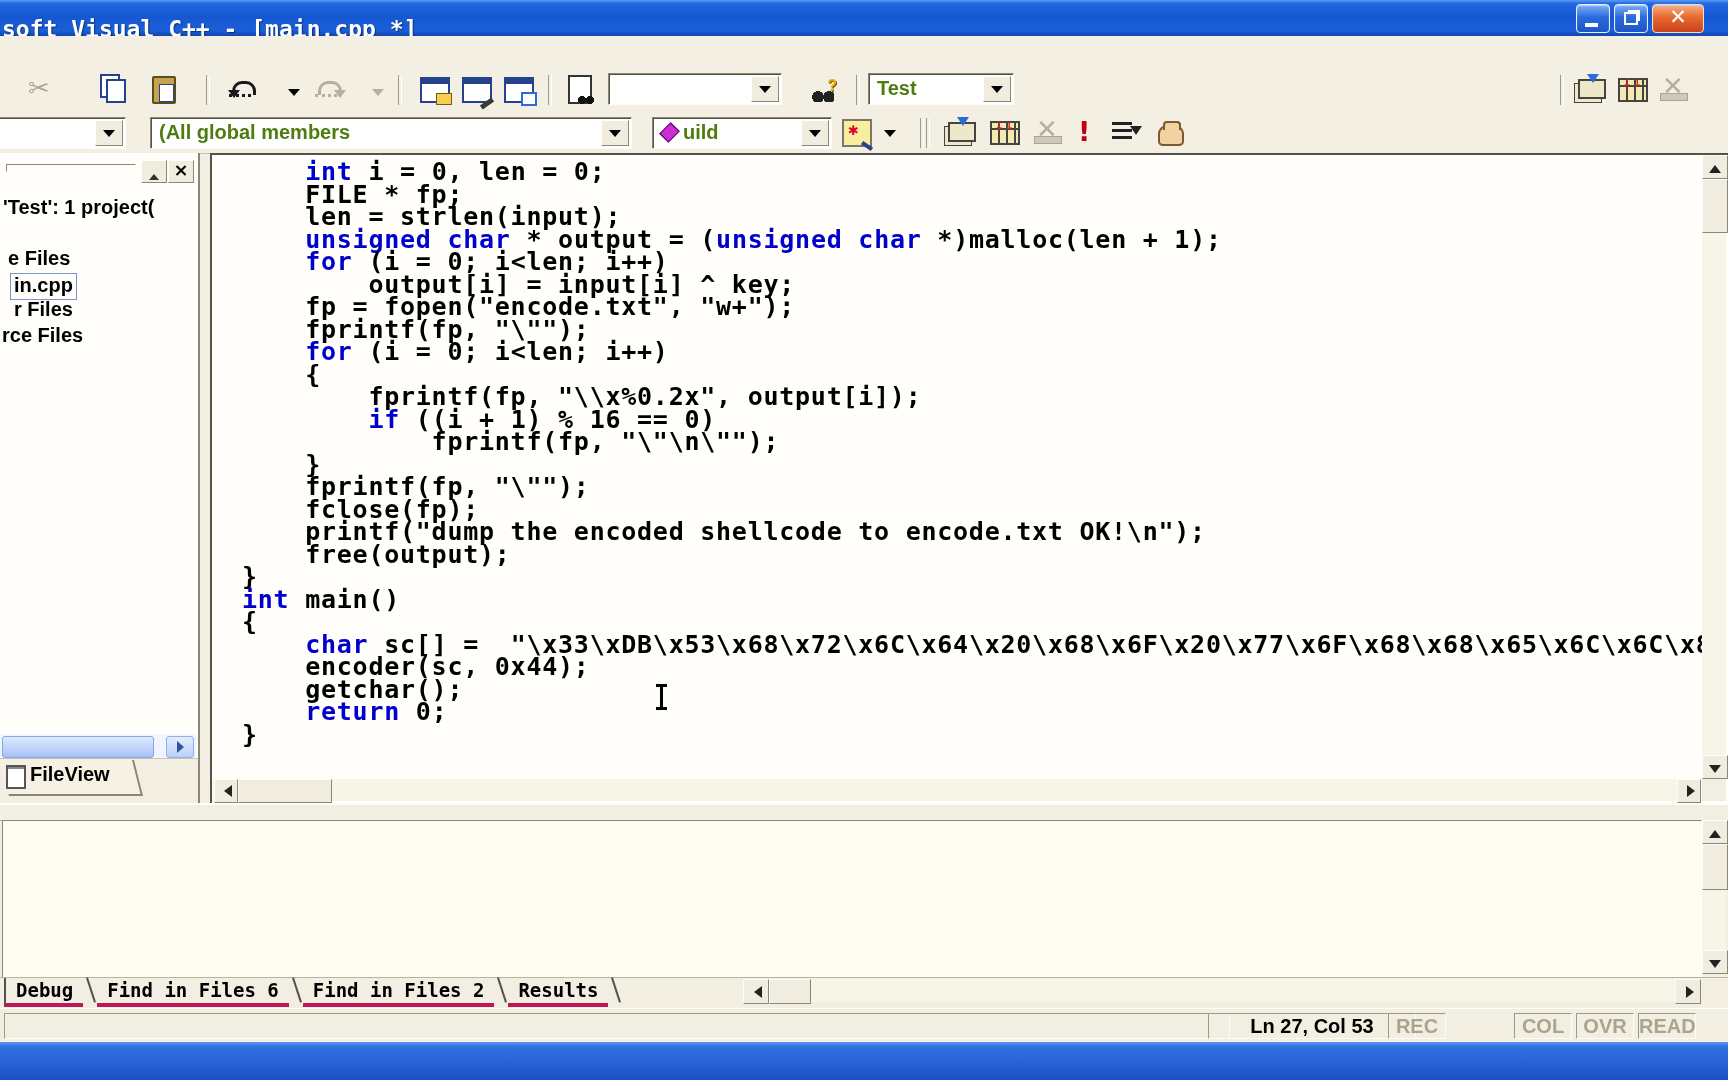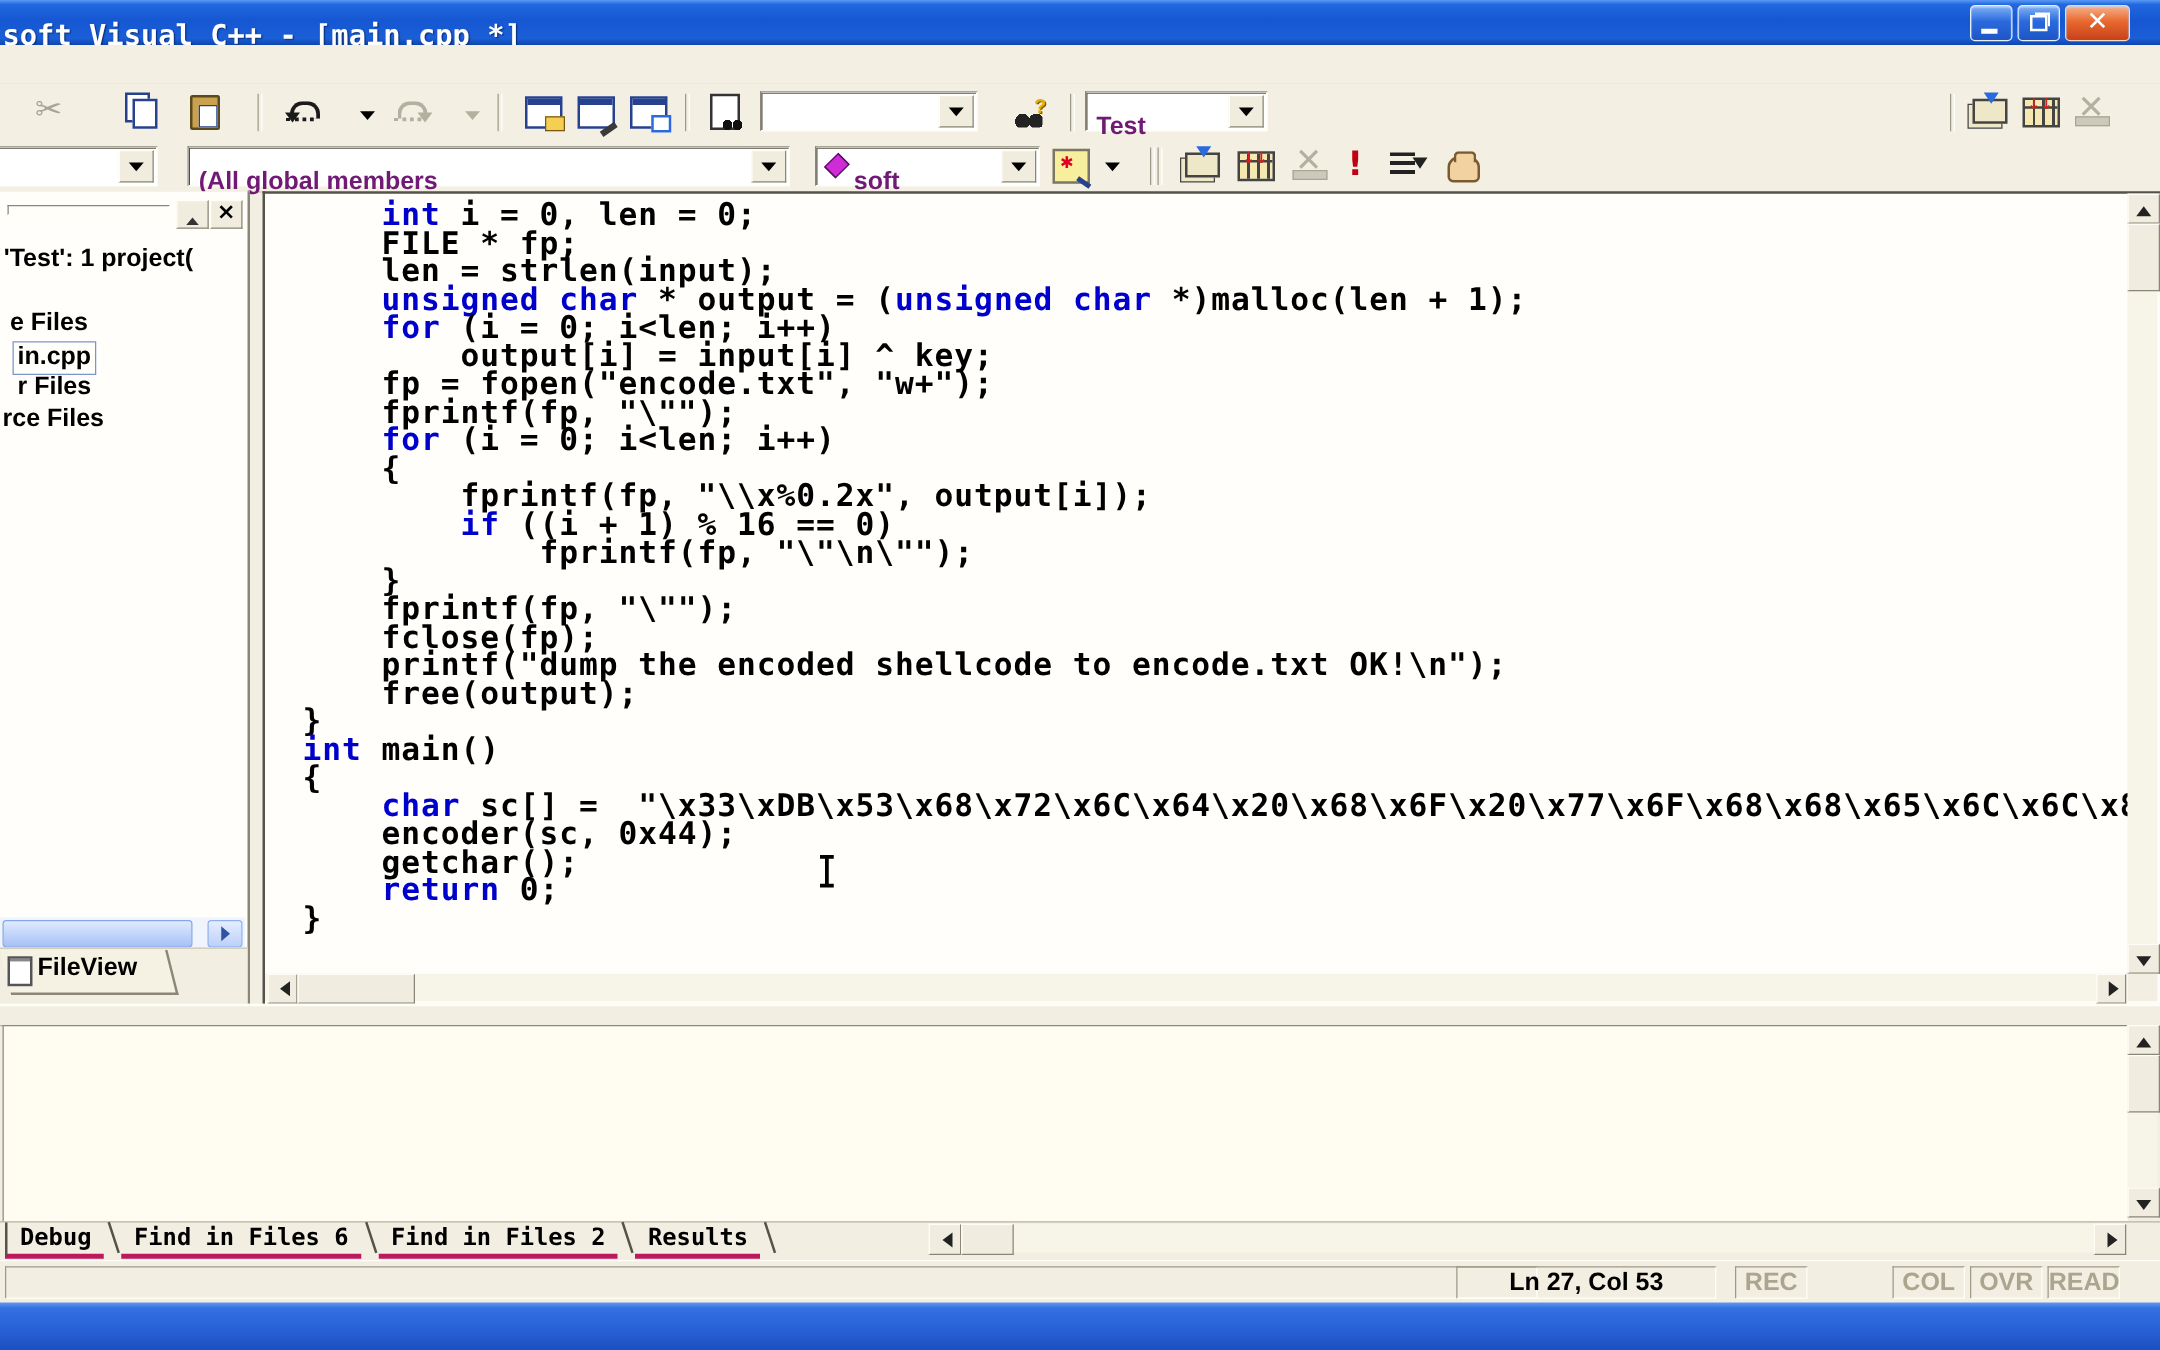--- a/index.html
+++ b/index.html
@@ -24,21 +24,21 @@
     border:1px solid;border-color:#fffef6 #8a8678 #8a8678 #fffef6;}
   .mdi-1{left:1595px;} .mdi-2{left:1624px;} .mdi-3{left:1656px;}
   .mdi-g-min{position:absolute;left:6px;bottom:4px;width:12px;height:3px;background:#000;}
   .mdi-g-rest{position:absolute;left:7px;top:6px;width:8px;height:7px;border:2px solid #000;box-shadow:3px -3px 0 -2px #000;}
   .mdi-g-x{position:absolute;inset:0;text-align:center;font:bold 18px "DejaVu Sans",sans-serif;line-height:20px;color:#000;}
   
   .toolbar1{left:0;top:67px;width:1728px;height:45px;background:#f3f0e3;border-bottom:1px solid #d9d5c3;}
   .toolbar2{left:0;top:112px;width:1728px;height:41px;background:#f3f0e3;border-bottom:1px solid #c9c5b2;}
   .tsep{width:2px;height:30px;border-left:1px solid #9e9a88;border-right:1px solid #fff;} 
   .combo{height:30px;background:#fff;border:1px solid;border-color:#8a8678 #fffef6 #fffef6 #8a8678;box-shadow:inset 1px 1px 0 #555142;}
-  .combo .cb-text{position:absolute;left:8px;top:16px;font:bold 20px "Liberation Sans",sans-serif;color:#701a75;white-space:nowrap;overflow:hidden;}
+  .combo .cb-text{position:absolute;left:8px;top:3px;font:bold 20px "Liberation Sans",sans-serif;color:#4d7c0f;white-space:nowrap;overflow:hidden;}
   .cb-btn{position:absolute;right:2px;top:2px;bottom:2px;width:26px;background:#f0edde;
     border:1px solid;border-color:#fffef6 #8a8678 #8a8678 #fffef6;}
   .arrow-d{position:absolute;left:50%;top:50%;margin:-3px 0 0 -6px;width:0;height:0;
     border-left:6px solid transparent;border-right:6px solid transparent;border-top:7px solid #000;}
   .diamond{position:absolute;left:10px;top:8px;width:11px;height:11px;background:#cf2bd6;border:1px solid #551064;transform:rotate(45deg) scaleY(1.25);}
   
   .ic{position:absolute;}
   .ic-cut{font:26px "DejaVu Sans",sans-serif;color:#a8a496;}
   .page{width:16px;height:20px;background:#fff;border:2px solid #26418e;box-shadow:-6px -5px 0 -2px #fff,-6px -5px 0 0 #26418e;}
   .clip{width:20px;height:24px;background:#caa24e;border:2px solid #5a4a1c;border-radius:2px;}
@@ -136,21 +136,21 @@
   .otab:first-child{border-left:2px solid #55524a;}
   .out-hleft{left:743px;top:979px;width:24px;height:23px;}
   .out-hthumb{left:769px;top:979px;width:40px;height:23px;}
   .out-htrack{left:743px;top:979px;width:956px;height:23px;}
   .out-hright{left:1675px;top:979px;width:24px;height:23px;}
   
   .statusbar{left:0;top:1008px;width:1728px;height:34px;background:#f2efe2;border-top:1px solid #fffef6;}
   .pane{position:absolute;top:4px;height:24px;border:1px solid;border-color:#9e9a88 #fffef6 #fffef6 #9e9a88;
     font:bold 20px "Liberation Sans",sans-serif;text-align:center;line-height:24px;}
   .pane-msg{left:4px;width:1224px;}
-  .pane-lncol{left:1165px;width:206px;color:#000;}
+  .pane-lncol{left:1208px;width:206px;color:#000;}
   .pane-ind{color:#aaa58f;}
   
   .taskbar{left:0;top:1042px;width:1728px;height:38px;
     background:linear-gradient(180deg,#5f97f2 0%,#3370e2 12%,#2760d6 60%,#1c4ec0 100%);}
 </style>
 </head>
 <body>
 
 <div class="screen">
 
@@ -223,21 +223,21 @@
         </span>
     </div>
     <div class="abs combo" style="left:150px;top:5px;width:480px;">
       <span class="cb-text">(All global members</span>
       <span class="cb-btn">
           <span class="arrow-d"></span>
         </span>
     </div>
     <div class="abs combo" style="left:652px;top:5px;width:178px;">
       <span class="diamond"></span>
-      <span class="cb-text" style="left:30px;">soft</span>
+      <span class="cb-text" style="left:30px;">uild</span>
       <span class="cb-btn">
           <span class="arrow-d"></span>
         </span>
     </div>
     <div class="abs ic wizicon" style="left:842px;top:7px;"></div>
     <div class="abs arrow-d" style="left:884px;top:18px;margin:0;"></div>
     <div class="abs tsep" style="left:920px;top:6px;"></div>
     <div class="abs tsep" style="left:926px;top:6px;"></div>
     <div class="abs ic stack" style="left:948px;top:10px;"></div>
     <div class="abs ic buildgrid" style="left:990px;top:9px;"></div>

